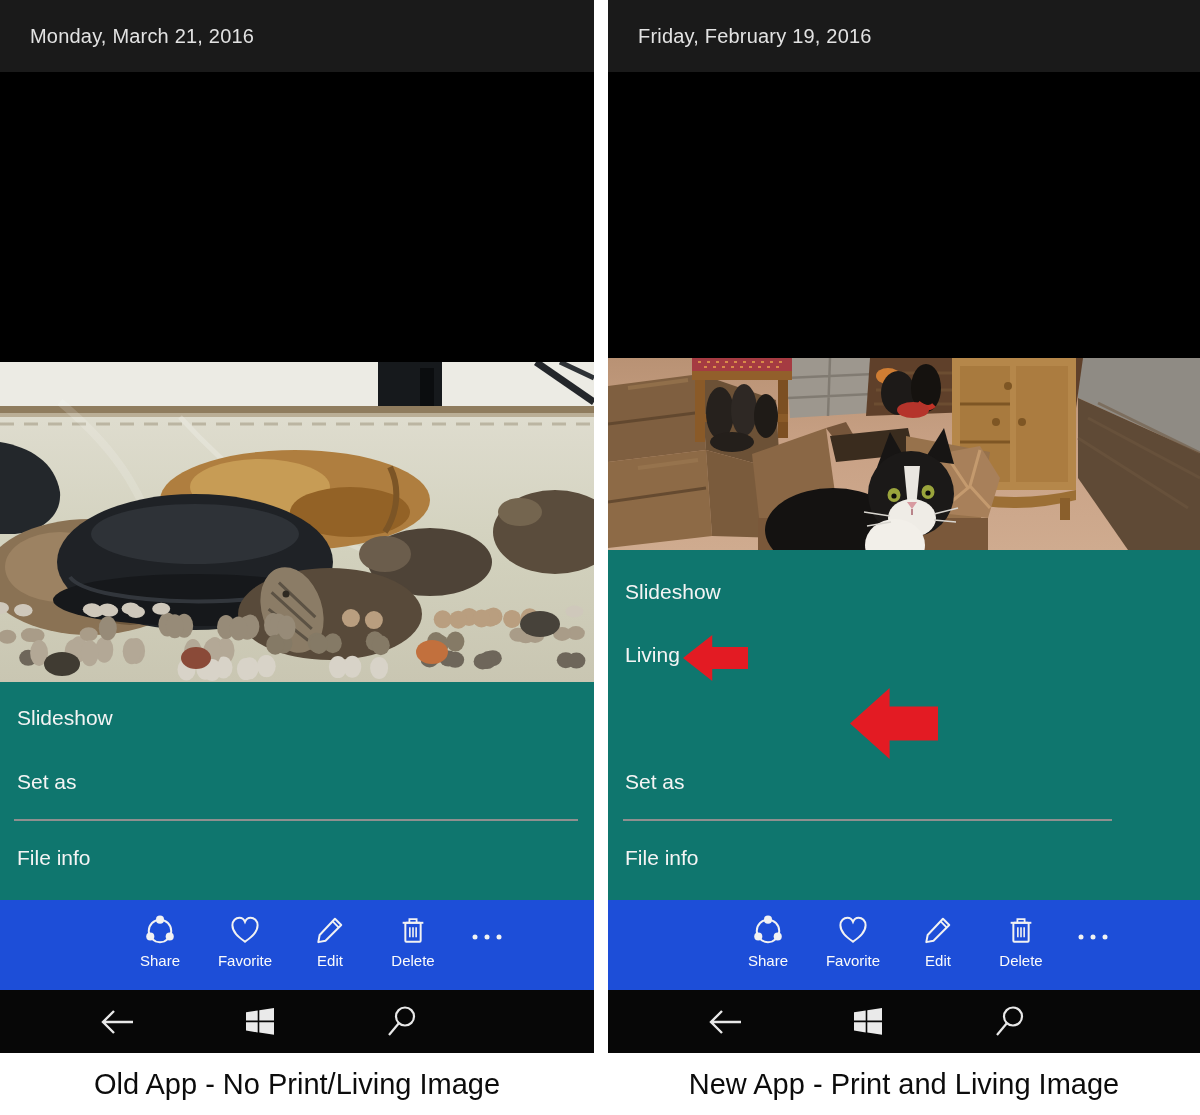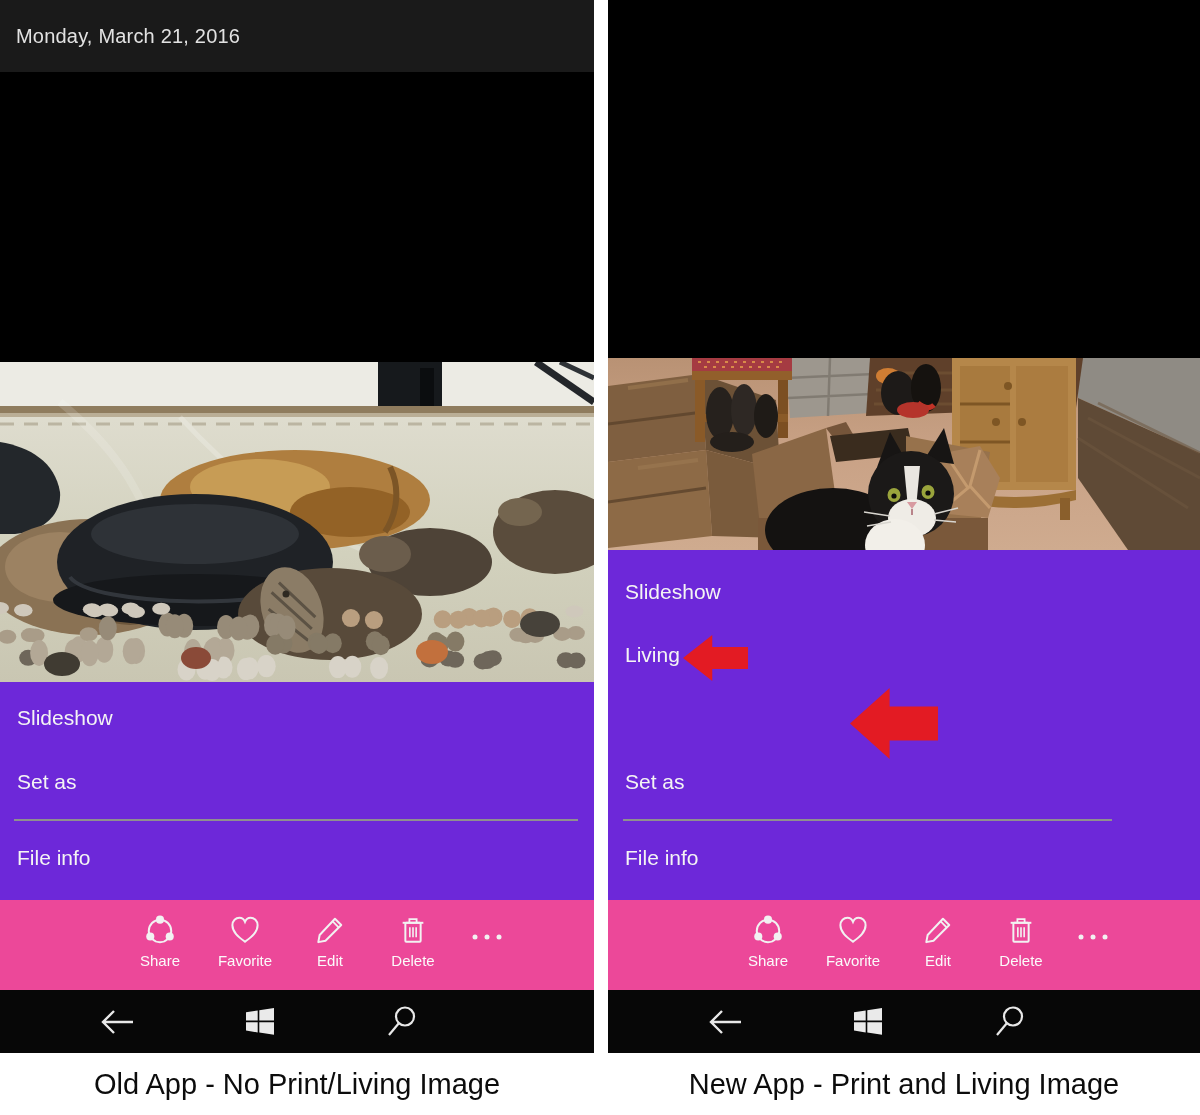--- a/index.html
+++ b/index.html
@@ -6,35 +6,35 @@
   *{box-sizing:border-box;}
   body{font-family:"Liberation Sans","DejaVu Sans",sans-serif;}
   .canvas{position:relative;width:1200px;height:1115px;background:#ffffff;overflow:hidden;}
 
   .panel{position:absolute;top:0;height:1053px;background:#000;overflow:hidden;}
   .panel-left{left:0;width:594px;}
   .panel-right{left:608px;width:592px;}
   .vdivider{position:absolute;top:0;left:594px;width:14px;height:1115px;background:#ffffff;}
 
   .hdr{position:absolute;top:0;left:0;right:0;height:72px;background:#1a1a1a;
-       display:flex;align-items:center;padding-left:16px;
+       display:flex;align-items:center;padding-left:30px;
        font-size:20px;color:#e2e2e2;letter-spacing:0.2px;}
 
   .photo{position:absolute;left:0;right:0;overflow:hidden;}
   .photo svg{display:block;}
 
-  .menu{position:absolute;left:0;right:0;background:#6d28d9;}
+  .menu{position:absolute;left:0;right:0;background:#0f766e;}
   .mi{position:absolute;left:17px;height:30px;line-height:30px;font-size:21px;color:#f4f4f4;
       white-space:nowrap;cursor:default;}
   .mdiv{position:absolute;height:2px;background:#8f8f8f;}
 
   .red-arrow{position:absolute;}
   .red-arrow svg{display:block;width:100%;height:100%;}
 
-  .toolbar{position:absolute;top:900px;height:90px;left:0;right:0;background:#ec4899;}
+  .toolbar{position:absolute;top:900px;height:90px;left:0;right:0;background:#1d4ed8;}
   .tbtn{position:absolute;top:12px;width:84px;text-align:center;}
   .tbtn .ticon{display:block;margin:0 auto;height:36px;}
   .tbtn .tlabel{display:block;margin-top:4px;font-size:15px;color:#fbfbfb;}
   .more-btn{position:absolute;top:28px;}
 
   .navbar{position:absolute;top:990px;height:63px;left:0;right:0;background:#070707;}
   .nbtn{position:absolute;top:0;height:63px;width:64px;display:flex;align-items:center;justify-content:center;}
 
   .caption-strip{position:absolute;top:1053px;left:0;width:1200px;height:62px;background:#ffffff;}
   .cap{position:absolute;top:0;height:62px;display:flex;align-items:center;justify-content:center;
@@ -260,20 +260,23 @@
           <path d="M16.8 20.2 L7 32" stroke="#e8e8e8" stroke-width="2.2"></path>
         </svg>
       </div>
     </div>
   </div>
 
   <div class="vdivider"></div>
 
   <div class="panel panel-right">
 
+    <div class="hdr">
+      <span>Friday, February 19, 2016</span>
+    </div>
 
     <div class="photo" style="top:358px;height:192px;">
       <svg viewBox="0 0 592 192" width="592" height="192" preserveAspectRatio="none">
         <defs>
           <linearGradient id="cp" x1="0" y1="0" x2="0" y2="1">
             <stop offset="0" stop-color="#b99274"></stop>
               <stop offset="0.5" stop-color="#c9a286"></stop>
               <stop offset="1" stop-color="#cfab8f"></stop>
           </linearGradient>
         </defs>

